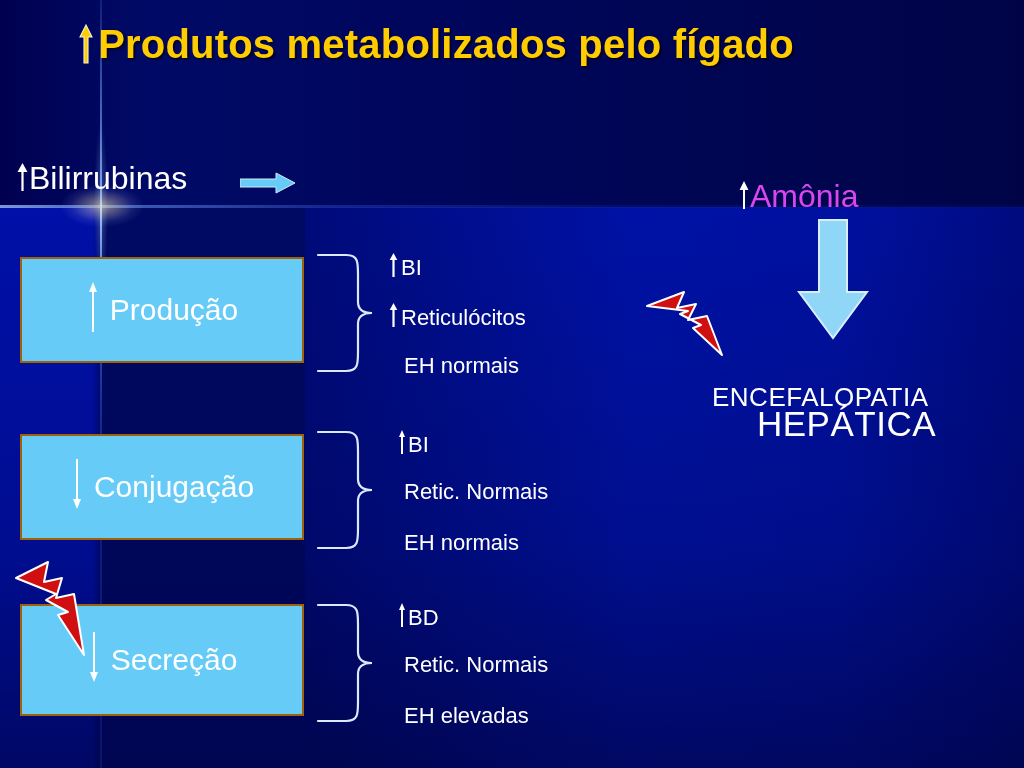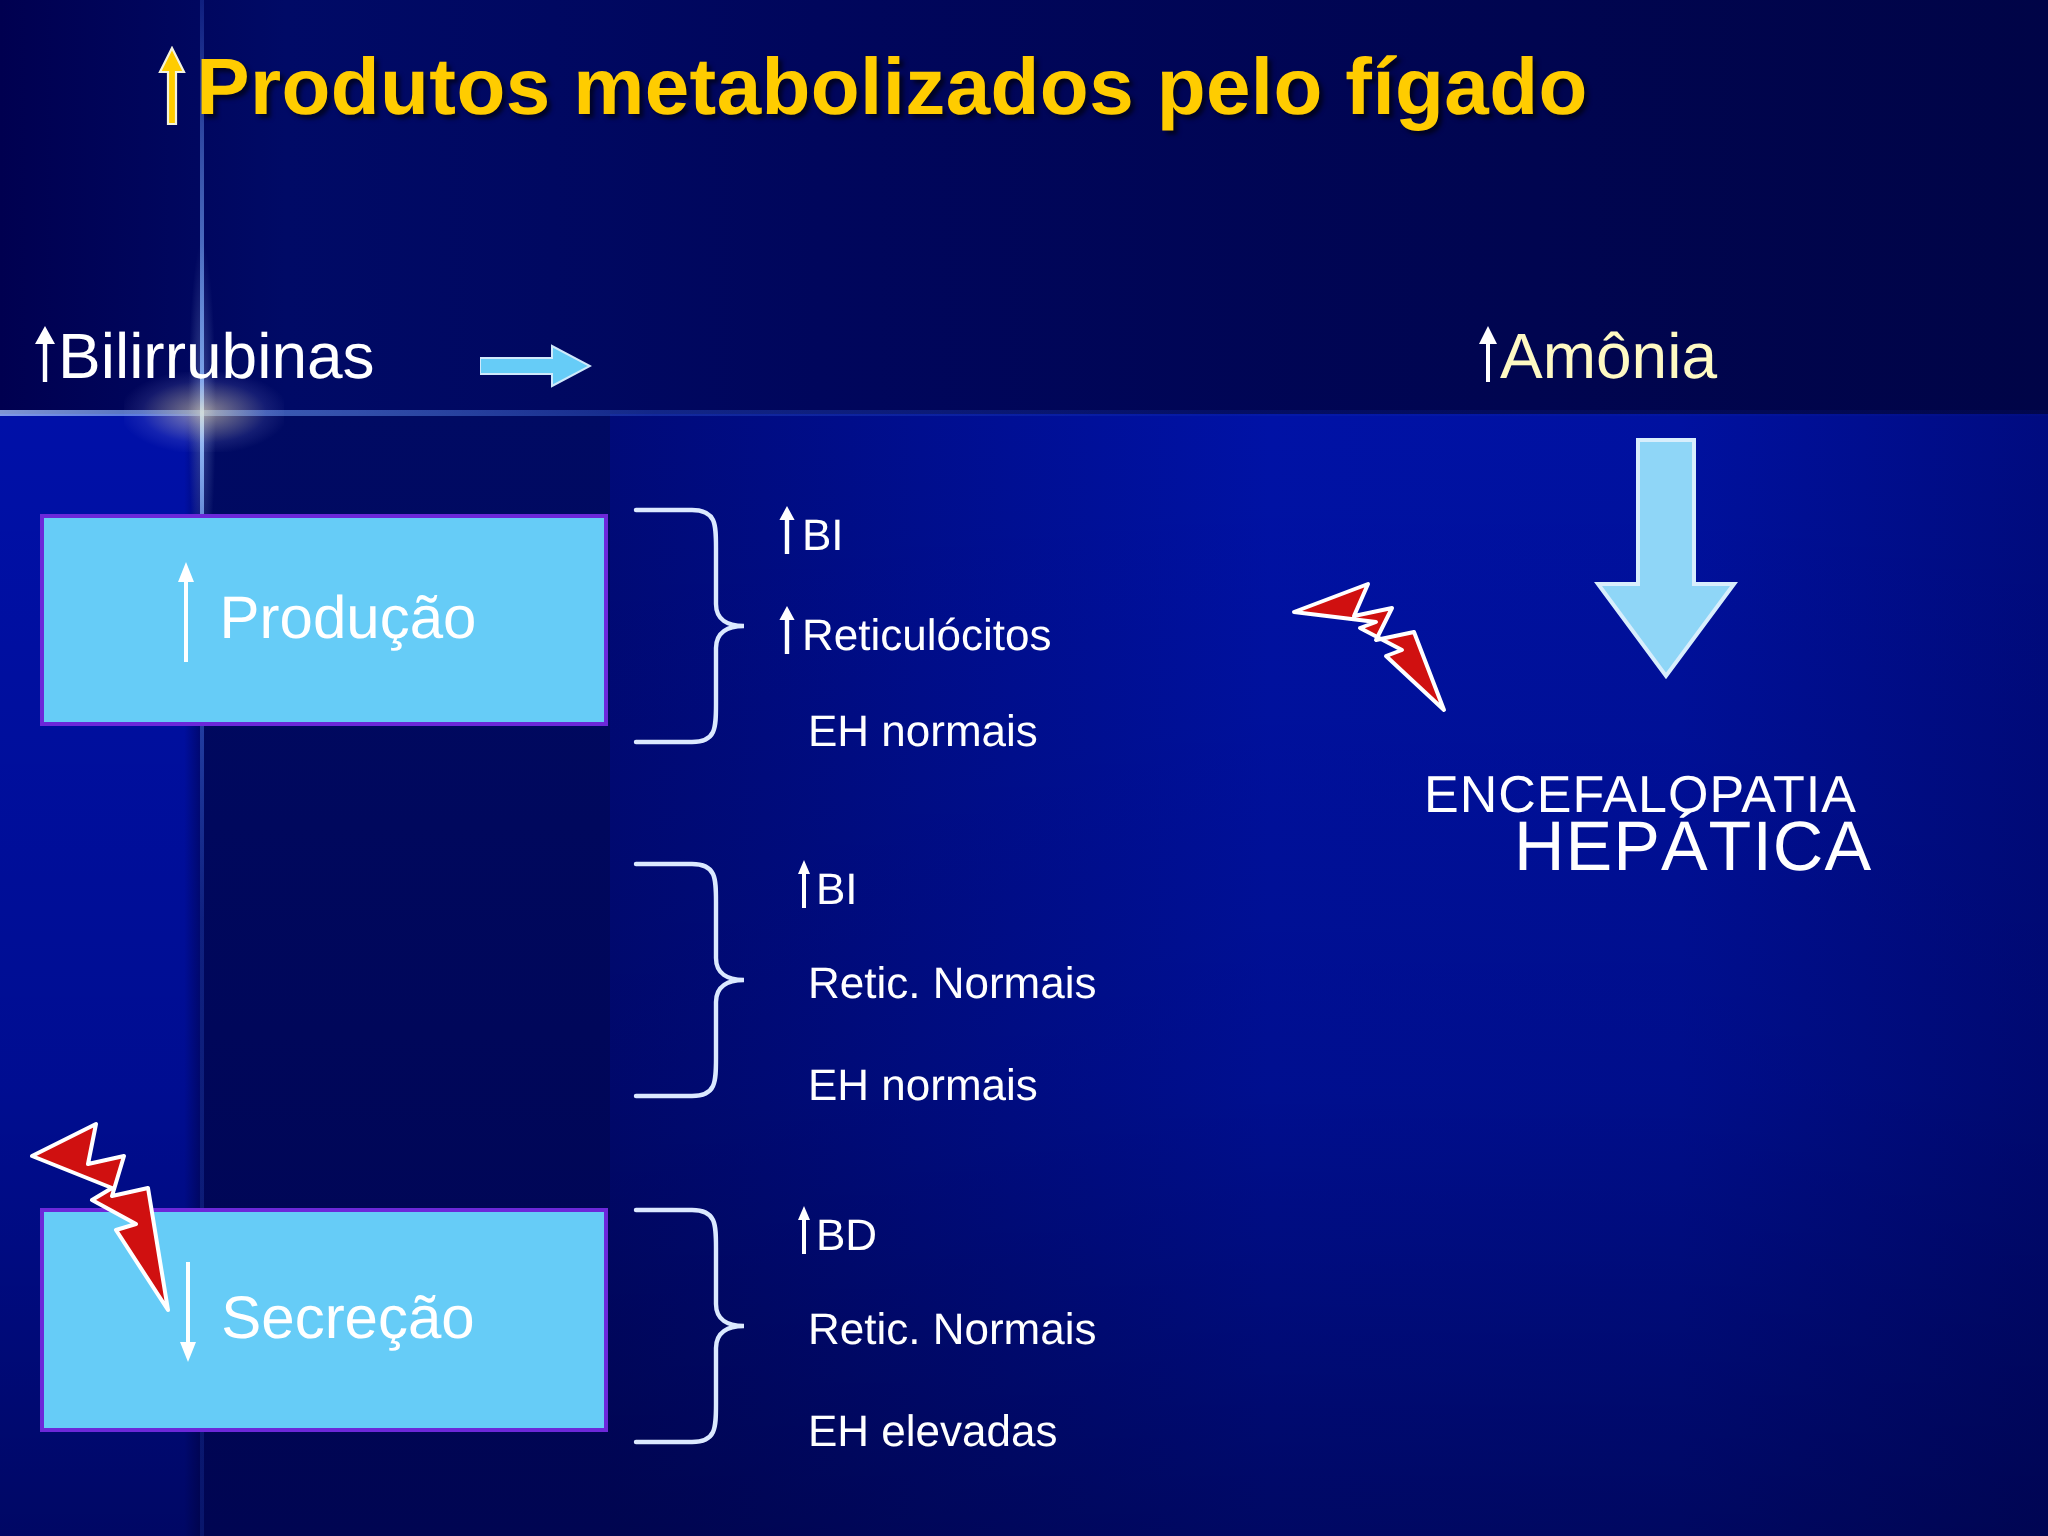--- a/index.html
+++ b/index.html
@@ -118,38 +118,38 @@
   }
   .icter {
     position: absolute;
     left: 288px; top: 0;
     color: #ffffff;
     font-size: 32px;
     white-space: nowrap;
   }
   .amonia {
     position: absolute;
-    left: 738px; top: 0;
-    color: #fef9c3;
+    left: 738px; top: 18px;
+    color: #d946ef;
     font-size: 32px;
     white-space: nowrap;
   }
   .arrow-right-wrap {
     position: absolute;
     left: 240px; top: 12px;
     width: 56px; height: 22px;
   }
 
   
   .box {
     position: absolute;
     left: 20px;
     width: 284px;
     background: #66ccf7;
-    border: 2px solid #6d28d9;
+    border: 2px solid #a16207;
     box-sizing: border-box;
     color: #ffffff;
     font-size: 30px;
     display: flex;
     align-items: center;
     justify-content: center;
     gap: 10px;
   }
   #box-producao  { top: 257px; height: 106px; }
   #box-conjugacao{ top: 434px; height: 106px; }
@@ -281,20 +281,28 @@
           </svg>
         </span>
         <span class="txt">Reticulócitos</span>
       </div>
       <div class="item indent" style="top:101px;">
         <span class="txt">EH normais</span>
       </div>
     </div>
   </div>
 
+  <div class="box" id="box-conjugacao">
+    <span class="mini-arrow">
+      <svg width="14" height="54" viewBox="0 0 14 54" aria-hidden="true">
+        <path d="M7 52 L11 42 L8 42 L8 2 L6 2 L6 42 L3 42 Z" fill="#ffffff"></path>
+      </svg>
+    </span>
+    <span class="label">Conjugação</span>
+  </div>
 
   <div class="brace-group" style="left:316px; top:429px; width:330px; height:122px;">
     <div class="brace">
       <svg width="62" height="122" viewBox="0 0 62 122" aria-hidden="true">
         <path d="M2 3 C26 3 20 3 30 3 C42 3 42 10 42 22 L42 50 C42 58 48 61 56 61
                  C48 61 42 64 42 72 L42 100 C42 112 42 119 30 119 C20 119 26 119 2 119" fill="none" stroke="#dbe9ff" stroke-width="2.2" stroke-linecap="round"></path>
       </svg>
     </div>
     <div class="brace-items">
       <div class="item indent2" style="top:0px;">

